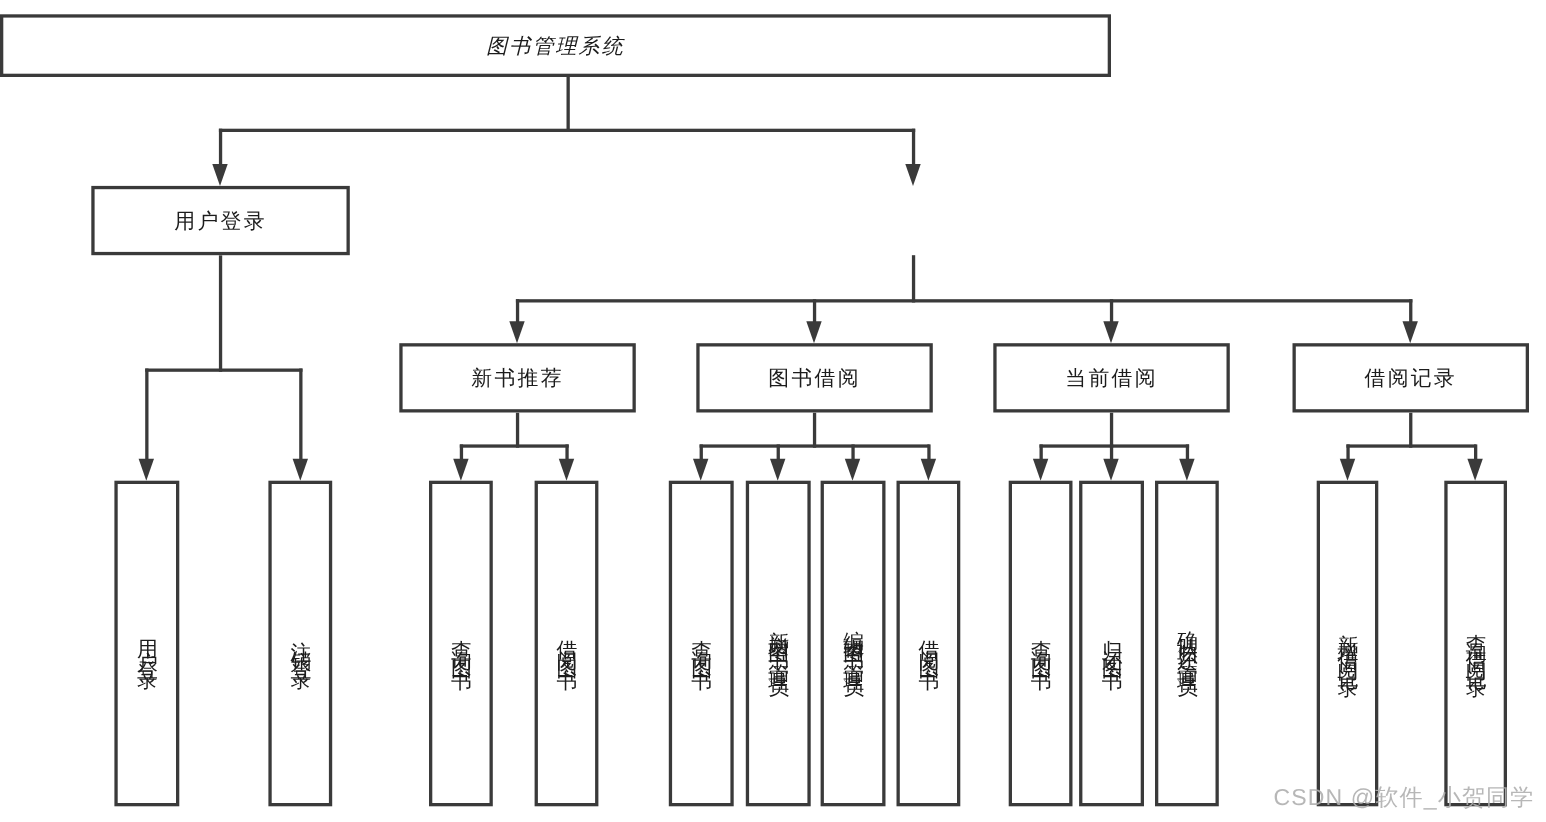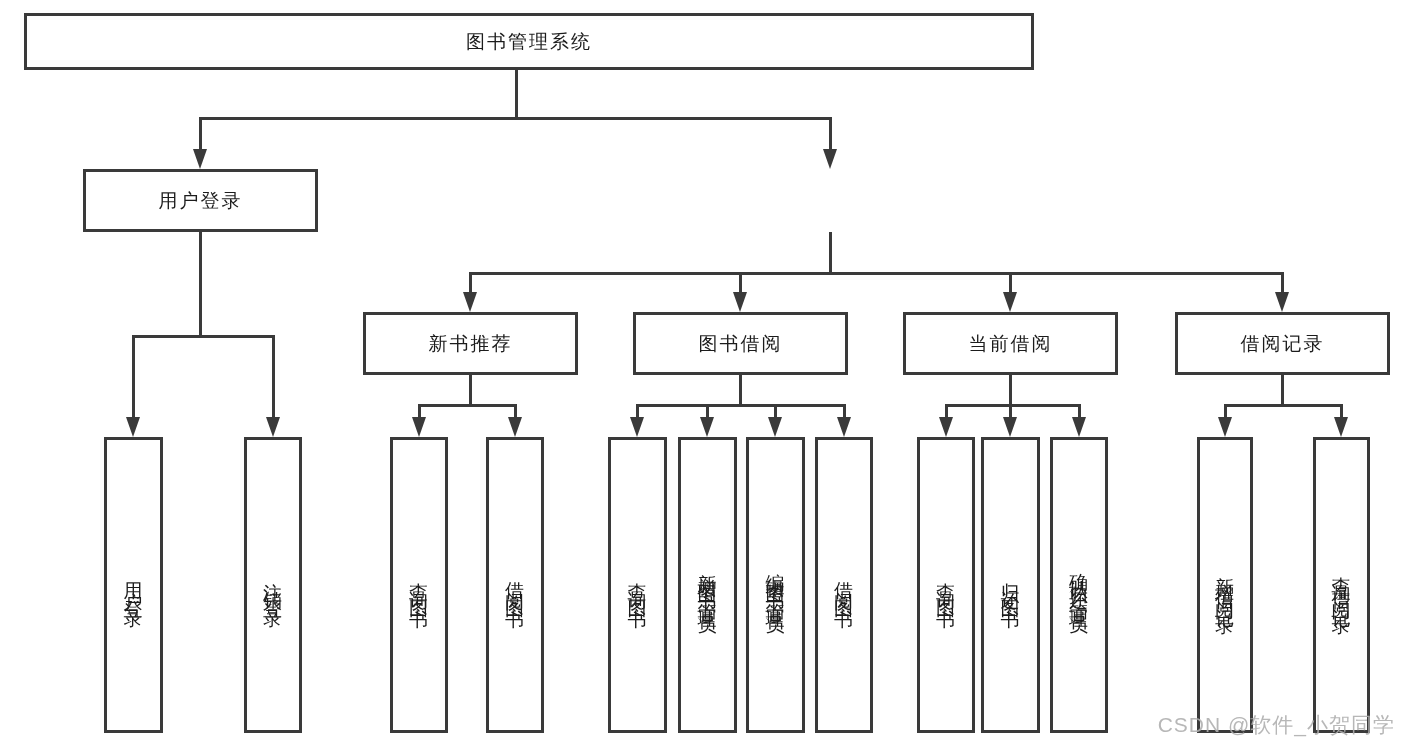--- a/index.html
+++ b/index.html
@@ -28,21 +28,21 @@
     position:absolute;right:10px;top:711px;z-index:5;
     font-size:21px;color:rgba(175,175,175,0.9);letter-spacing:1px;
     white-space:nowrap;
   }
 </style>
 </head>
 <body>
 
 <div id="canvas">
 
-  <div class="node" style="left:24px;top:13px;width:1010px;height:57px;">图书管理系统</div>
+  <div class="node" style="left:0;top:13px;width:1010px;height:57px;font-style:italic;">图书管理系统</div>
 
   <div class="v-line" style="left:515px;top:70px;height:50px;"></div>
   <div class="h-line" style="left:199px;top:117px;width:633px;"></div>
   <div class="v-line" style="left:199px;top:117px;height:36px;"></div>
   <div class="arrowhead" style="left:193px;top:149px;"></div>
   <div class="v-line" style="left:829px;top:117px;height:36px;"></div>
   <div class="arrowhead" style="left:823px;top:149px;"></div>
 
   <div class="node" style="left:83px;top:169px;width:235px;height:63px;">用户登录</div>
 

